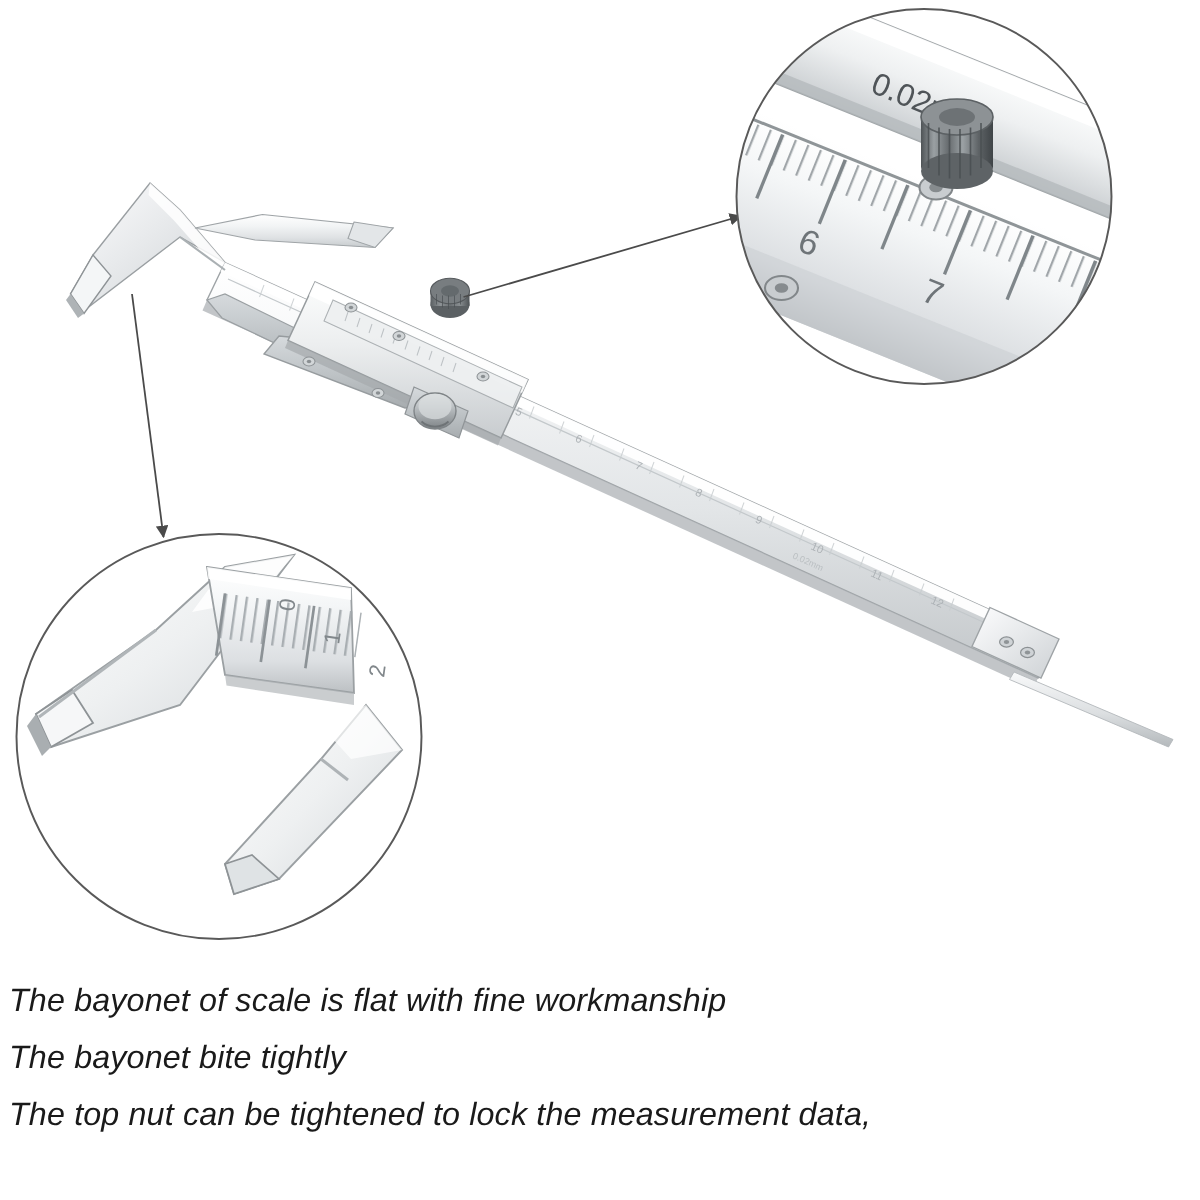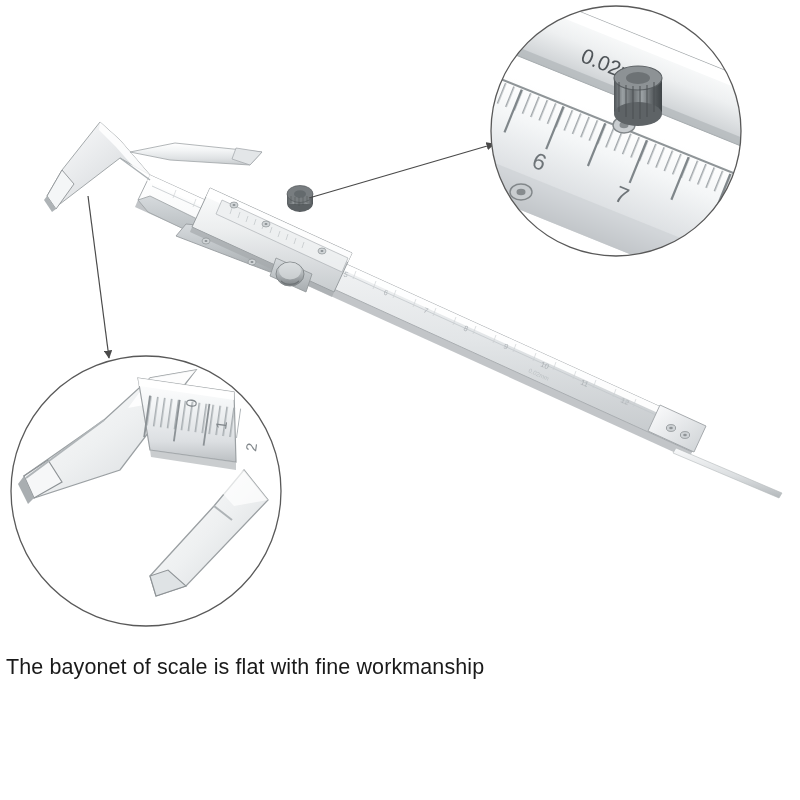--- a/index.html
+++ b/index.html
@@ -38,20 +38,21 @@
     left: 6px;
     top: 648px;
     width: 790px;
   }
   .feature-line {
     font-size: 21.5px;
     line-height: 38px;
     color: #1a1a1a;
     letter-spacing: 0.1px;
     white-space: nowrap;
+    font-style: italic;
   }
 
   
   .callout-hit {
     position: absolute;
     border-radius: 50%;
   }
   #callout-top-right-hit {
     left: 490px; top: 5px; width: 252px; height: 252px;
   }
@@ -414,15 +415,17 @@
       <circle cx="146" cy="491" r="135" fill="none" stroke="#595959" stroke-width="1.3"></circle>
     </g>
   </svg>
 
   <div class="product-hit" id="main-product-hit"></div>
   <div class="callout-hit" id="callout-top-right-hit"></div>
   <div class="callout-hit" id="callout-bottom-left-hit"></div>
 
   <div id="feature-text">
     <div class="feature-line">The bayonet of scale is flat with fine workmanship</div>
+    <div class="feature-line">The bayonet bite tightly</div>
+    <div class="feature-line">The top nut can be tightened to lock the measurement data,</div>
   </div>
 
 </div>
 
 </body></html>

